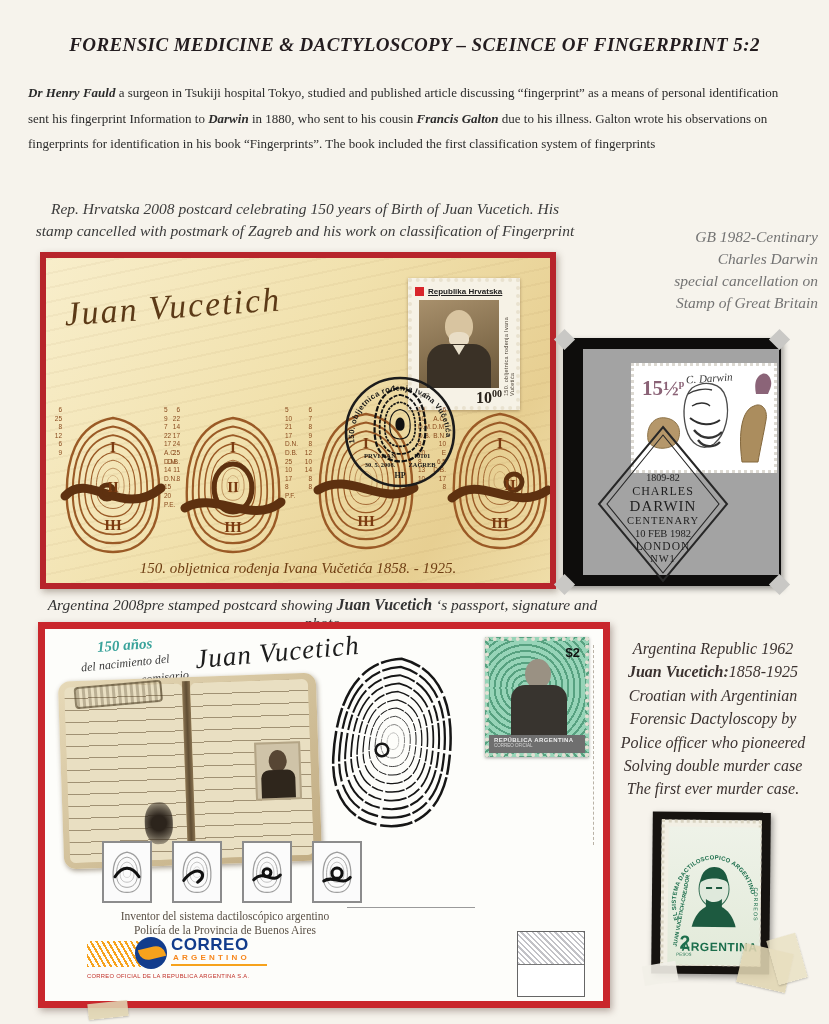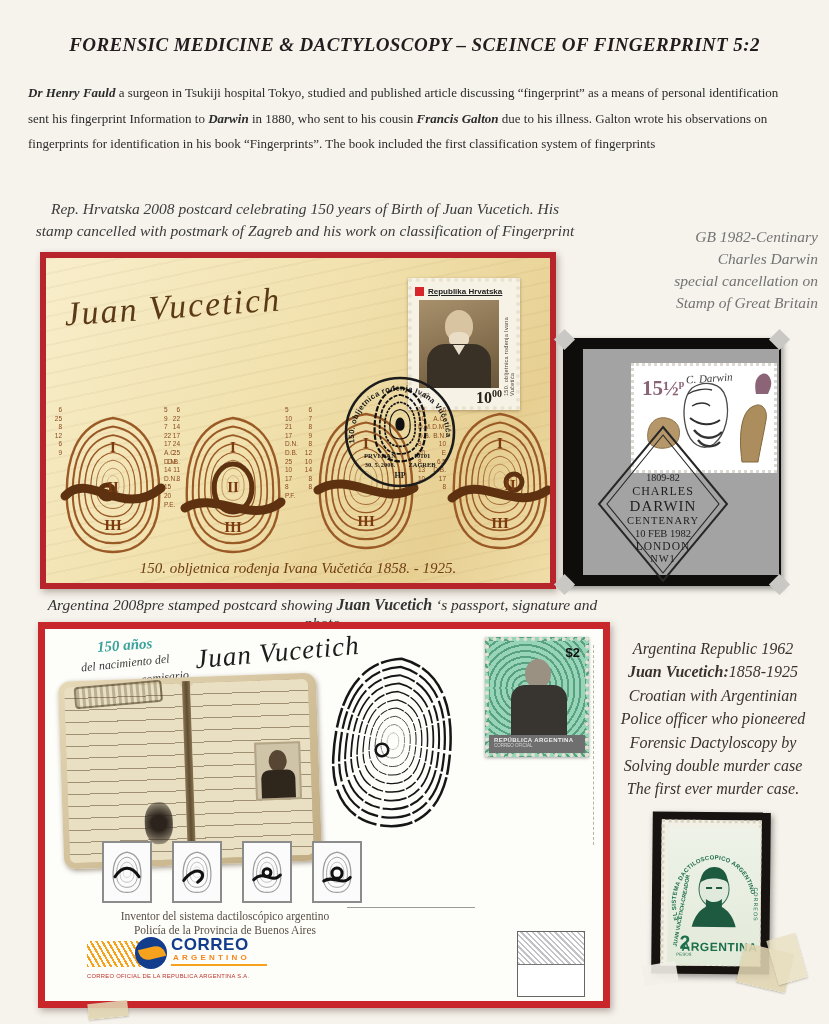--- a/index.html
+++ b/index.html
@@ -422,22 +422,22 @@
       </svg>
     </div>
   </div>
 
   <div class="abs cap2"><span>Argentina 2008pre stamped postcard showing </span><b>Juan Vucetich</b><span> ‘s passport, signature and photo</span></div>
 
   <div class="abs arnote">
     <div>Argentina Republic 1962</div>
     <div><b>Juan Vucetich:</b><span>1858-1925</span></div>
     <div>Croatian with Argentinian</div>
+    <div>Forensic Dactyloscopy by</div>
     <div>Police officer who pioneered</div>
-    <div>Forensic Dactyloscopy by</div>
     <div>Solving double murder case</div>
     <div>The first ever murder case.</div>
   </div>
 
   <div class="abs ar-card">
     <div class="abs ar-years">150 años</div>
     <div class="abs ar-sub1">del nacimiento del</div>
     <div class="abs ar-sub2">comisario</div>
     <div class="abs ar-name">Juan Vucetich</div>
 

